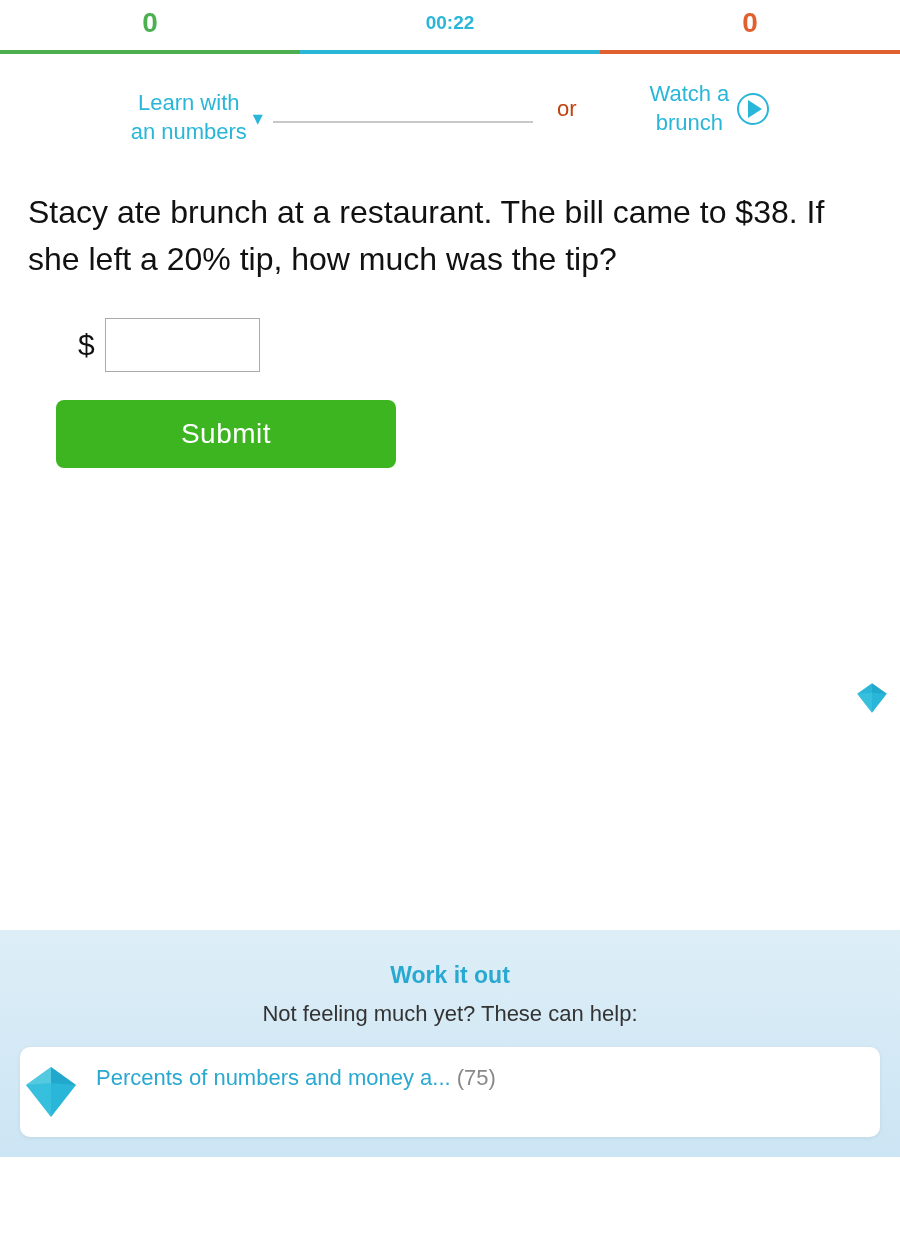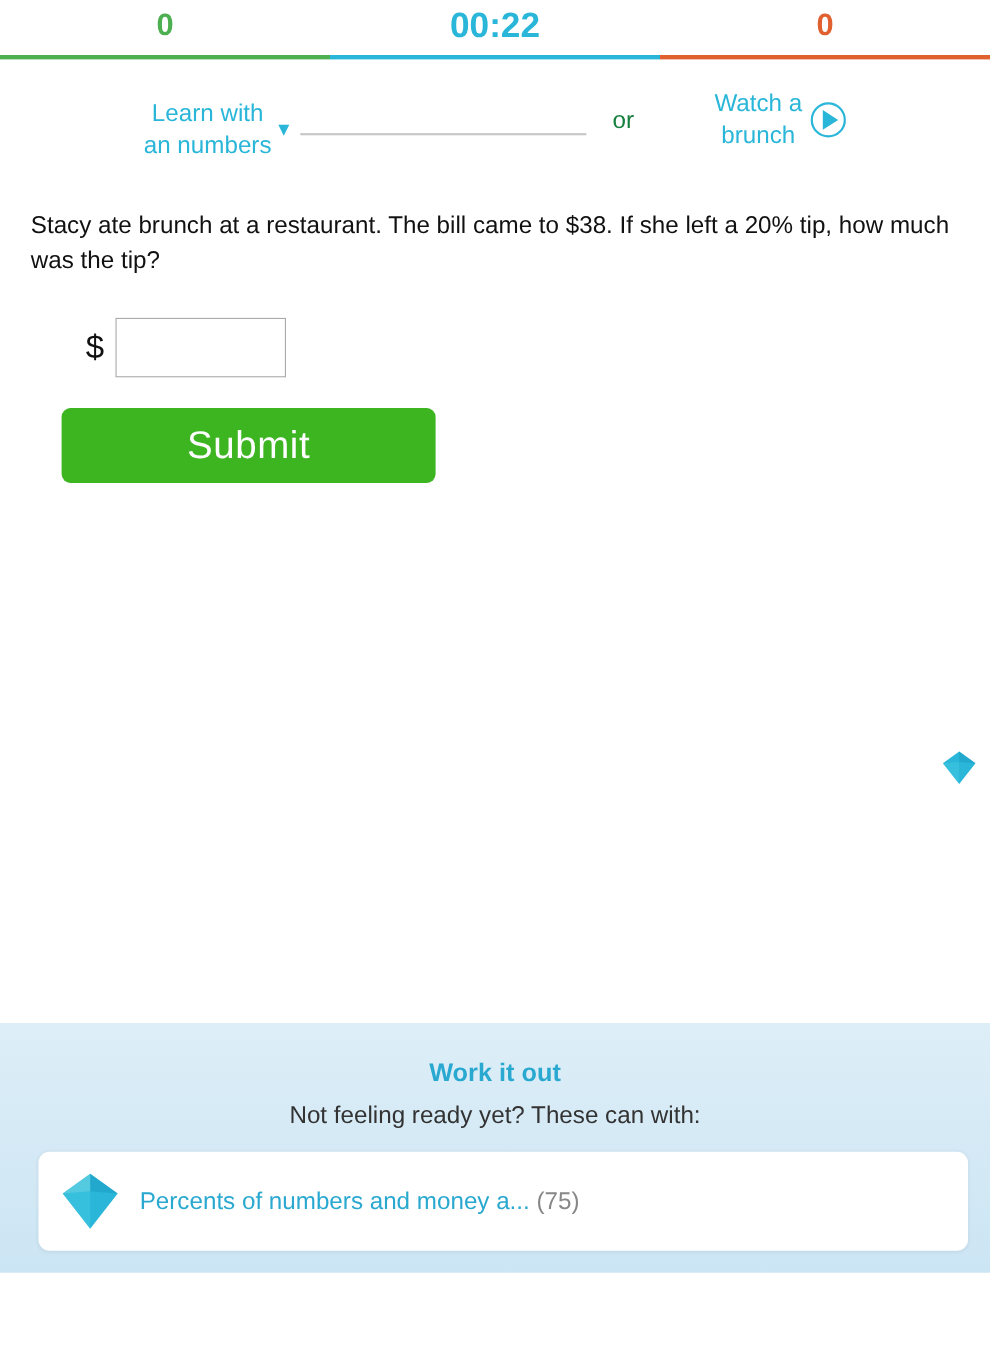--- a/index.html
+++ b/index.html
@@ -28,21 +28,21 @@
       font-weight: bold;
       color: #4caf50;
       padding-bottom: 4px;
     }
     .header-timer {
       flex: 1;
       display: flex;
       align-items: center;
       justify-content: center;
       border-bottom: 4px solid #29b6d8;
-      font-size: 32px;
+      font-size: 19px;
       font-weight: bold;
       color: #29b6d8;
       padding-bottom: 4px;
     }
     .header-score-right {
       flex: 1;
       display: flex;
       align-items: center;
       justify-content: center;
       border-bottom: 4px solid #e06030;
@@ -84,21 +84,21 @@
       color: #29b6d8;
     }
     .learn-underline {
       width: 260px;
       height: 2px;
       background: #c8c8c8;
       margin: 8px auto 0 auto;
     }
     .or-text {
       font-size: 22px;
-      color: #15803d;
+      color: #c2410c;
       padding: 0 24px;
       align-self: center;
       margin-bottom: 18px;
     }
     .watch-video-btn {
       display: flex;
       flex-direction: column;
       align-items: center;
       color: #29b6d8;
       font-size: 22px;
@@ -133,21 +133,21 @@
       border-bottom: 9px solid transparent;
       border-left: 14px solid #29b6d8;
       margin-left: 3px;
     }
 
     
     .question-area {
       padding: 24px 28px 16px 28px;
     }
     .question-text {
-      font-size: 22px;
+      font-size: 32px;
       line-height: 1.45;
       color: #111;
       font-weight: 400;
       margin-bottom: 36px;
     }
 
     
     .input-row {
       display: flex;
       align-items: center;
@@ -172,21 +172,21 @@
     
     .submit-btn {
       display: block;
       margin-left: 28px;
       width: 340px;
       height: 68px;
       background: #3cb521;
       border: none;
       border-radius: 8px;
       color: #fff;
-      font-size: 35px;
+      font-size: 28px;
       font-weight: 500;
       cursor: pointer;
       letter-spacing: 0.5px;
     }
 
     
     .hint-icon {
       position: absolute;
       right: 0;
       top: 680px;
@@ -215,27 +215,25 @@
     }
     .work-it-out-subtitle {
       text-align: center;
       font-size: 22px;
       color: #333;
       margin-bottom: 20px;
     }
     .resource-card {
       background: #fff;
       border-radius: 10px;
-      padding: 18px 20px;
-      display: flex;
-      align-items: center;
+      padding: 18px 4px;
+      display: flex;
       gap: 18px;
       cursor: pointer;
       box-shadow: 0 1px 4px rgba(0,0,0,0.07);
-      margin-left: 15px;
     }
     .resource-card-text {
       font-size: 22px;
       color: #29a8d0;
       font-weight: 500;
     }
     .resource-card-count {
       color: #888;
       font-weight: 400;
     }
@@ -315,21 +313,21 @@
   <div class="hint-icon" style="position:absolute;right:0;top:670px;cursor:pointer;">
     <svg class="small-diamond-svg" viewBox="0 0 54 54" fill="none" xmlns="http://www.w3.org/2000/svg">
       <polygon points="27,2 52,20 27,52 2,20" fill="#29b6d8"></polygon>
       <polygon points="27,2 52,20 27,18" fill="#1a9abf" opacity="0.5"></polygon>
       <polygon points="2,20 27,18 27,52" fill="#4dd0e8" opacity="0.4"></polygon>
     </svg>
   </div>
 
   <div class="work-it-out-section" style="top:930px;bottom:auto;">
     <div class="work-it-out-title">Work it out</div>
-    <div class="work-it-out-subtitle">Not feeling ready yet? These can with:</div>
+    <div class="work-it-out-subtitle">Not feeling much yet? These can help:</div>
     <div class="resource-card">
       <svg class="diamond-svg" viewBox="0 0 54 54" fill="none" xmlns="http://www.w3.org/2000/svg">
         <polygon points="27,2 52,20 27,52 2,20" fill="#29b6d8"></polygon>
         <polygon points="27,2 52,20 27,18" fill="#1a9abf" opacity="0.5"></polygon>
         <polygon points="2,20 27,18 27,52" fill="#4dd0e8" opacity="0.4"></polygon>
         <polygon points="27,2 2,20 27,18" fill="#80deea" opacity="0.5"></polygon>
       </svg>
       <span class="resource-card-text">
         <span>Percents of numbers and money a...</span>
         <span class="resource-card-count">(75)</span>

